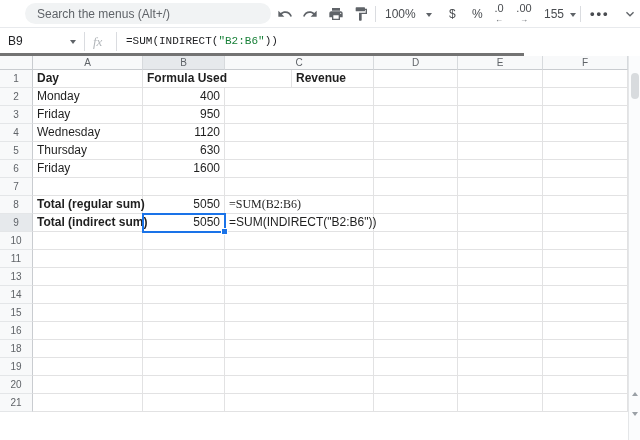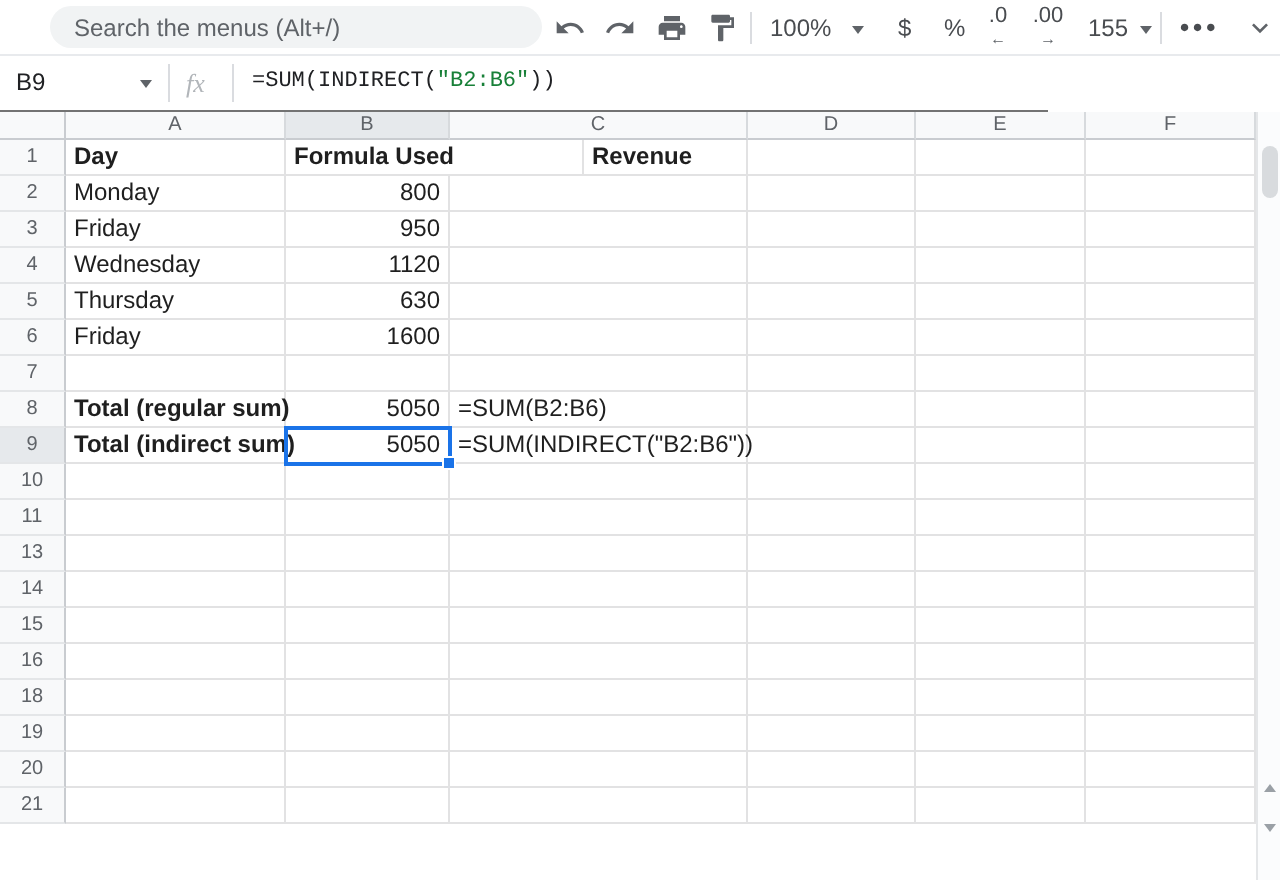--- a/index.html
+++ b/index.html
@@ -19,21 +19,21 @@
     color:#494c50; cursor:pointer; }
   .tri { display:inline-block; width:0; height:0; border-left:3.5px solid transparent;
     border-right:3.5px solid transparent; border-top:4px solid #5f6368; vertical-align:middle; }
   .decwrap { position:absolute; top:3px; width:20px; text-align:center; cursor:pointer;
     font-size:11px; color:#494c50; line-height:11px; }
   .decwrap .arr { display:block; font-size:8px; color:#5f6368; margin-top:0px; }
   #more-dots { letter-spacing:2px; font-size:13px; font-weight:bold; }
 
   
   #formulabar { position:absolute; left:0; top:28px; width:524px; height:28px; background:#fff;
-    border-bottom:1px solid #737373; }
+    border-bottom:3px solid #737373; }
   #name-box { position:absolute; left:8px; top:0; height:27px; line-height:27px;
     font-size:12px; color:#202124; cursor:pointer; }
   #name-tri { position:absolute; left:70px; top:12px; }
   .fbdiv { position:absolute; top:4px; width:1px; height:19px; background:#dadce0; }
   #fx { position:absolute; left:93px; top:0; height:27px; line-height:27px;
     font-family:"Liberation Serif","DejaVu Serif",serif; font-style:italic;
     font-size:13px; color:#b2b6ba; }
   #formula-text { position:absolute; left:126px; top:0; height:27px; line-height:27px;
     font-family:"Liberation Mono","DejaVu Sans Mono",monospace; font-size:11px;
     color:#202124; white-space:pre; cursor:text; }
@@ -147,21 +147,21 @@
         <div class="cell b" style="width: 110px;">Day</div>
         <div class="cell b" style="width: 149px;">Formula Used</div>
         <div class="cell b" style="width: 82px;">Revenue</div>
         <div class="cell" style="width: 84px;"></div>
         <div class="cell" style="width: 85px;"></div>
         <div class="cell" style="width: 85px;"></div>
       </div>
       <div class="grow">
         <div class="rowh">2</div>
         <div class="cell" style="width: 110px;">Monday</div>
-        <div class="cell r" style="width: 82px;">800</div>
+        <div class="cell r" style="width: 82px;">400</div>
         <div class="cell" style="width: 149px;"></div>
         <div class="cell" style="width: 84px;"></div>
         <div class="cell" style="width: 85px;"></div>
         <div class="cell" style="width: 85px;"></div>
       </div>
       <div class="grow">
         <div class="rowh">3</div>
         <div class="cell" style="width: 110px;">Friday</div>
         <div class="cell r" style="width: 82px;">950</div>
         <div class="cell" style="width: 149px;"></div>
@@ -202,21 +202,21 @@
         <div class="cell" style="width: 82px;"></div>
         <div class="cell" style="width: 149px;"></div>
         <div class="cell" style="width: 84px;"></div>
         <div class="cell" style="width: 85px;"></div>
         <div class="cell" style="width: 85px;"></div>
       </div>
       <div class="grow">
         <div class="rowh">8</div>
         <div class="cell b" style="width: 110px;">Total (regular sum)</div>
         <div class="cell r" style="width: 82px;">5050</div>
-        <div class="cell" style="width: 149px;">=SUM(B2:B6)</div>
+        <div class="cell" style="width: 149px; font-family: Liberation Serif, serif;">=SUM(B2:B6)</div>
         <div class="cell" style="width: 84px;"></div>
         <div class="cell" style="width: 85px;"></div>
         <div class="cell" style="width: 85px;"></div>
       </div>
       <div class="grow">
         <div class="rowh sel">9</div>
         <div class="cell b" style="width: 110px;">Total (indirect sum)</div>
         <div class="cell r" style="width: 82px;">5050</div>
         <div class="cell" style="width: 149px;">=SUM(INDIRECT("B2:B6"))</div>
         <div class="cell" style="width: 84px;"></div>

